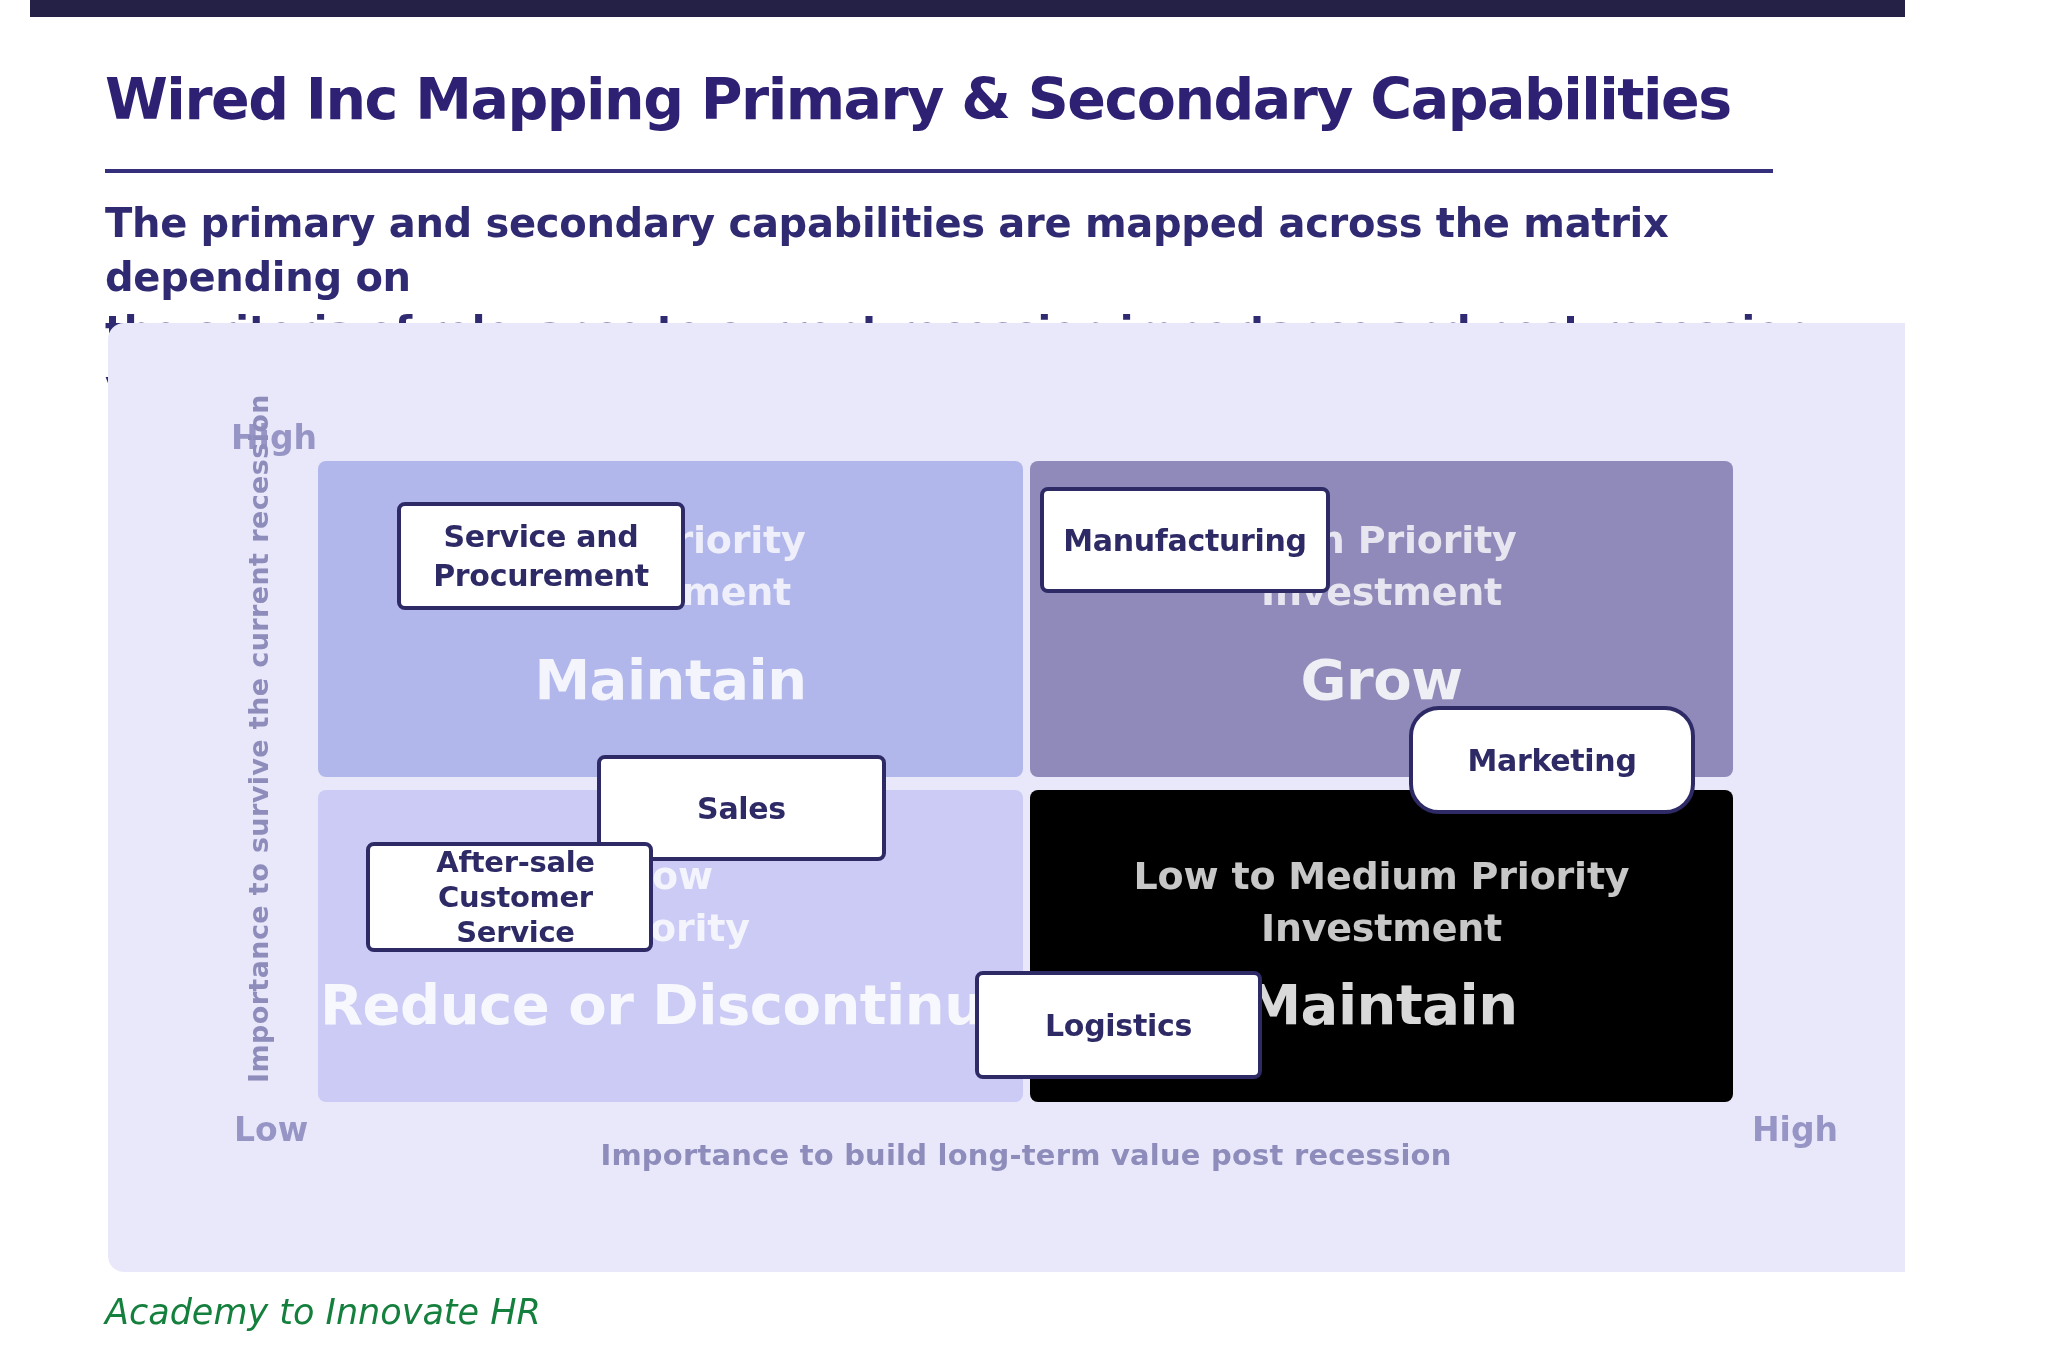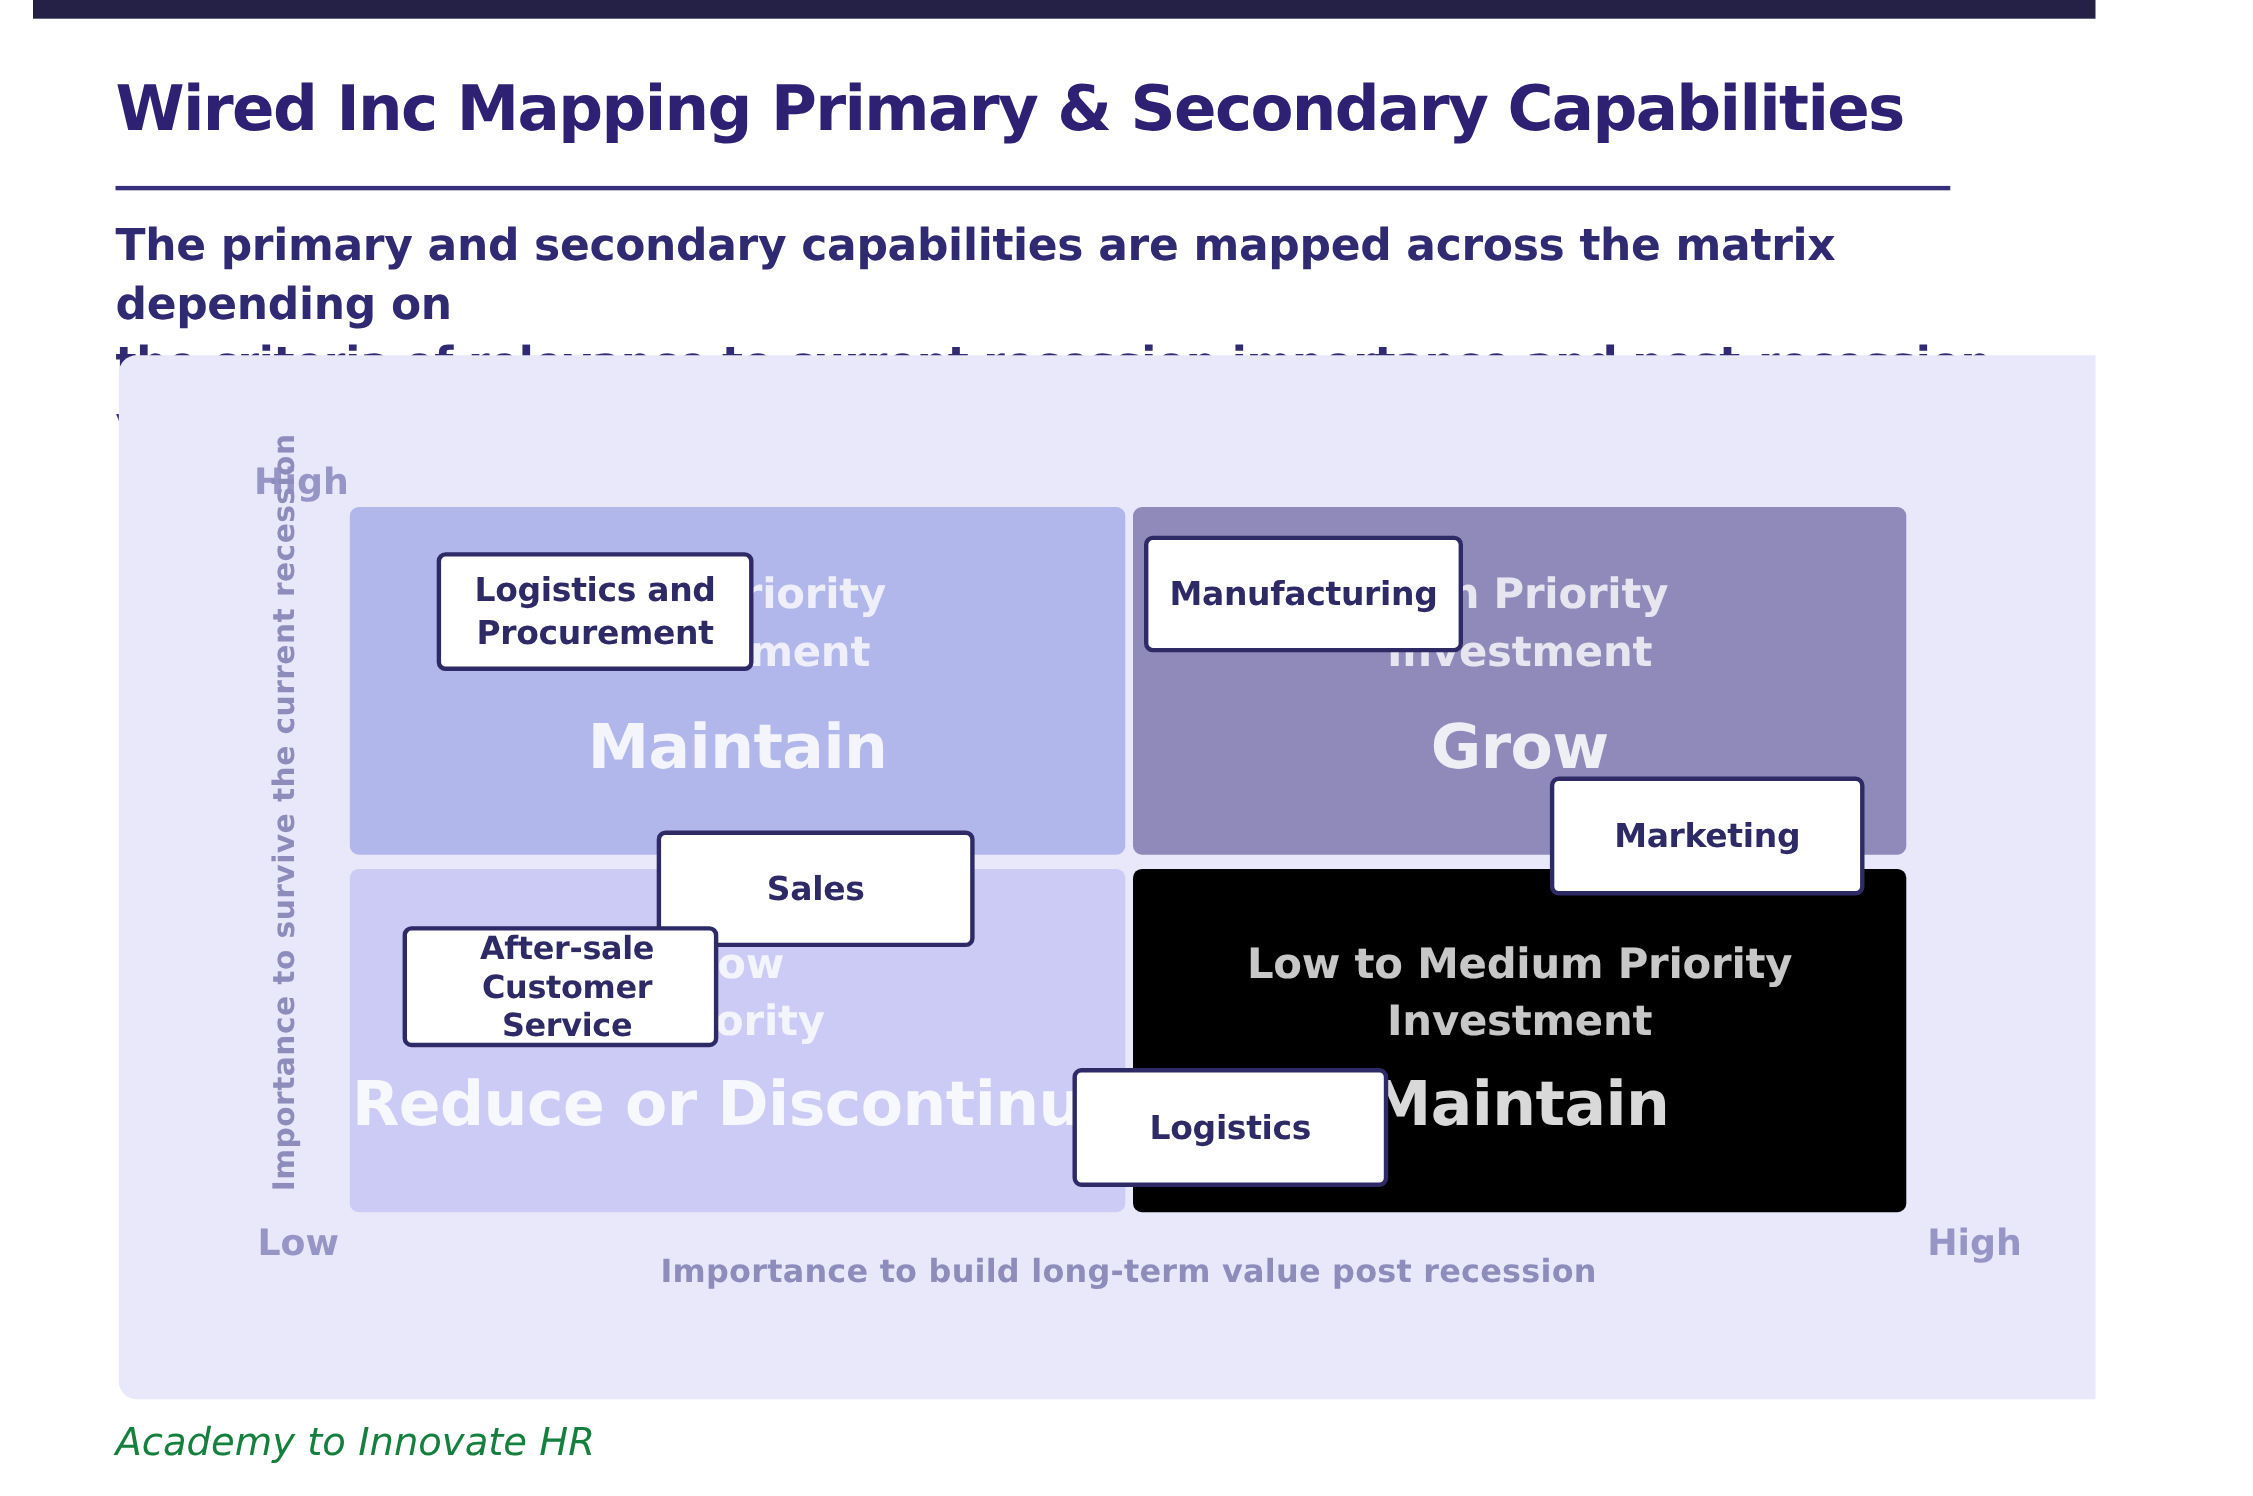--- a/index.html
+++ b/index.html
@@ -62,21 +62,21 @@
     position: absolute; z-index: 5;
     background: #ffffff; border: 4px solid #2e2a66; border-radius: 8px;
     display: flex; flex-direction: column; align-items: center; justify-content: center;
     text-align: center; color: #2e2a66; font-weight: 700;
     font-size: 30px; line-height: 39px; letter-spacing: -0.3px;
     box-sizing: border-box;
   }
   .cap-sourcing      { left: 397px;  top: 502px; width: 288px; height: 108px; }
   .cap-manufacturing { left: 1040px; top: 487px; width: 290px; height: 106px; }
   .cap-sales         { left: 597px;  top: 713px; width: 289px; height: 106px; margin-top: 42px; }
-  .cap-marketing     { left: 1409px; top: 706px; width: 286px; height: 108px; }
+  .cap-marketing     { left: 1409px; top: 706px; width: 286px; height: 108px; border-radius: 30px; }
   .cap-aftersale     { left: 366px;  top: 842px; width: 287px; height: 110px;
                        font-size: 29px; line-height: 35px; padding-left: 12px; }
   .cap-logistics     { left: 975px;  top: 971px; width: 287px; height: 108px; }
 
   .axis-extreme {
     position: absolute; z-index: 2;
     font-size: 33px; font-weight: 600; color: #9795c5;
   }
   .ax-high-top     { left: 231px;  top: 418px; }
   .ax-low          { left: 234px;  top: 1110px; }
@@ -151,21 +151,21 @@
 
   <div class="quadrant q-br q-bottom">
     <div class="q-priority">
       <span>Low to Medium Priority</span><br>
       <span>Investment</span>
     </div>
     <div class="q-action">Maintain</div>
   </div>
 
   <div class="cap-box cap-sourcing">
-    <span>Logistics and</span>
+    <span>Service and</span>
     <span>Procurement</span>
   </div>
 
   <div class="cap-box cap-manufacturing">
     <span>Manufacturing</span>
   </div>
 
   <div class="cap-box cap-sales">
     <span>Sales</span>
   </div>

